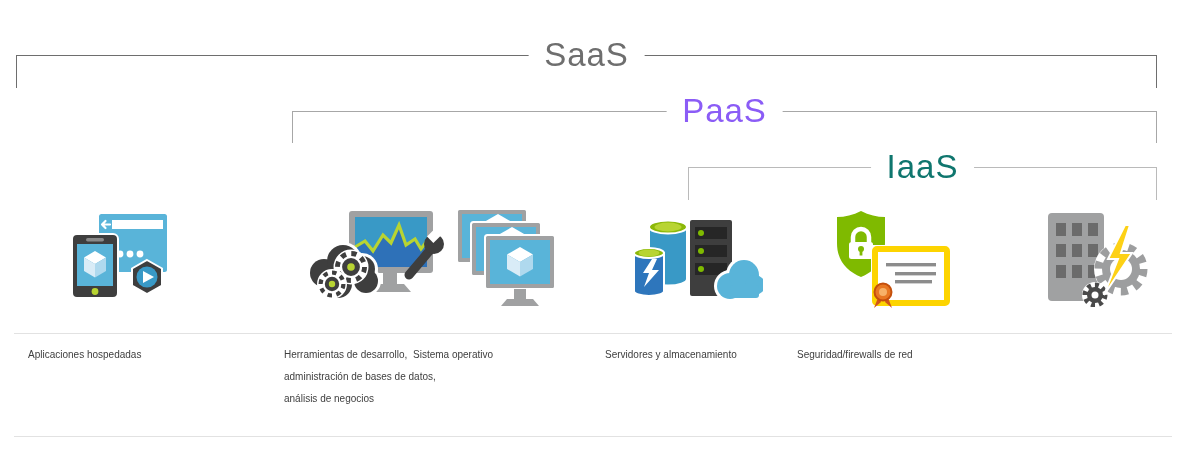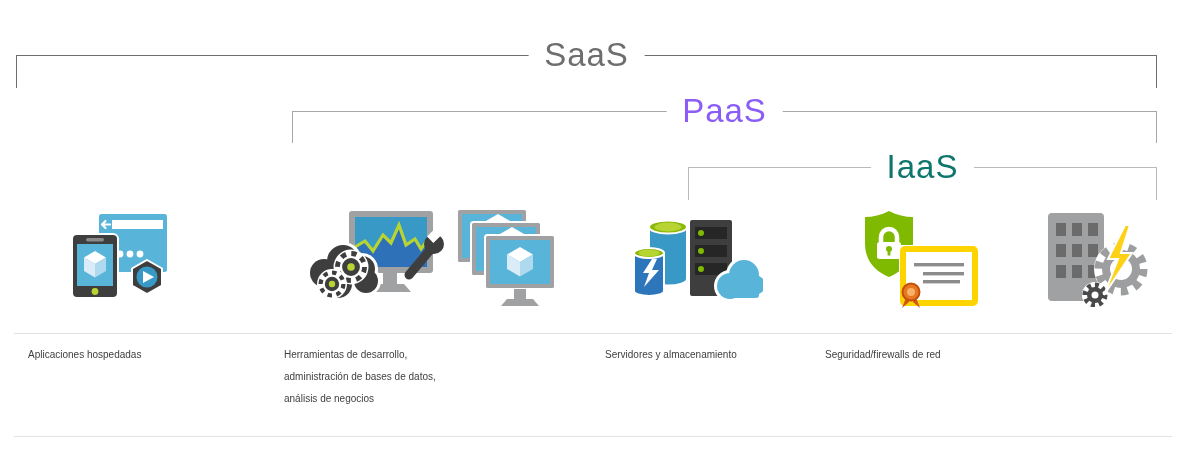--- a/index.html
+++ b/index.html
@@ -31,21 +31,21 @@
   .sep { position:absolute; left:14px; width:1158px; height:1px; background:#E2E2E2; }
   .sep.top { top:333px; }
   .sep.bottom { top:436px; }
   
   .col { position:absolute; top:203px; width:186px; }
   .icon-cell { height:112px; display:flex; align-items:center; justify-content:center; }
   .col-label {
     margin-top:29px; font-size:10px; line-height:22px; color:#404040;
   }
   .c1 { left:28px; } .c2 { left:236px;margin-left:48px; } .c3 { left:413px; }
-  .c4 { left:605px; } .c5 { left:825px; } .c6 { left:990px; }
+  .c4 { left:605px; } .c5 { left:797px; } .c6 { left:990px; }
 </style>
 </head>
 <body>
 
 <div class="stage">
 
   <div class="bracket saas">
     <i class="hline"></i>
     <i class="tick l"></i>
     <i class="tick r"></i>
@@ -155,20 +155,21 @@
           <rect x="36" y="26" width="70" height="54" rx="2.5" fill="#A0A1A2" stroke="#fff" stroke-width="2"></rect>
           <rect x="41" y="31" width="60" height="44" fill="#59B4D9"></rect>
           <path d="M71 38 L84 45.5 L71 53 L58 45.5 Z" fill="#fff"></path>
           <path d="M58 45.5 V60 L71 67.5 V53 Z" fill="#D9ECF7"></path>
           <path d="M84 45.5 V60 L71 67.5 V53 Z" fill="#AFD9EE"></path>
           <rect x="65" y="80" width="12" height="10" fill="#A0A1A2"></rect>
           <path d="M52 97 L90 97 L84 90 L58 90 Z" fill="#A0A1A2"></path>
         </g>
       </svg>
     </div>
+    <div class="col-label">Sistema operativo</div>
   </div>
 
   <div class="col c4">
     <div class="icon-cell">
       <svg width="130" height="92" viewBox="0 0 130 92">
         <path d="M16 14 V66 A19 6.5 0 0 0 54 66 V14 Z" fill="#3999C6" stroke="#fff" stroke-width="2"></path>
         <ellipse cx="35" cy="14" rx="19" ry="6.5" fill="#8CB808" stroke="#fff" stroke-width="2"></ellipse>
         <ellipse cx="35" cy="14" rx="13.5" ry="4.4" fill="#B8D432"></ellipse>
         <rect x="56" y="6" width="44" height="78" rx="3" fill="#3E3E3E" stroke="#fff" stroke-width="2"></rect>
         <rect x="62" y="14" width="32" height="12" fill="#262626"></rect>

